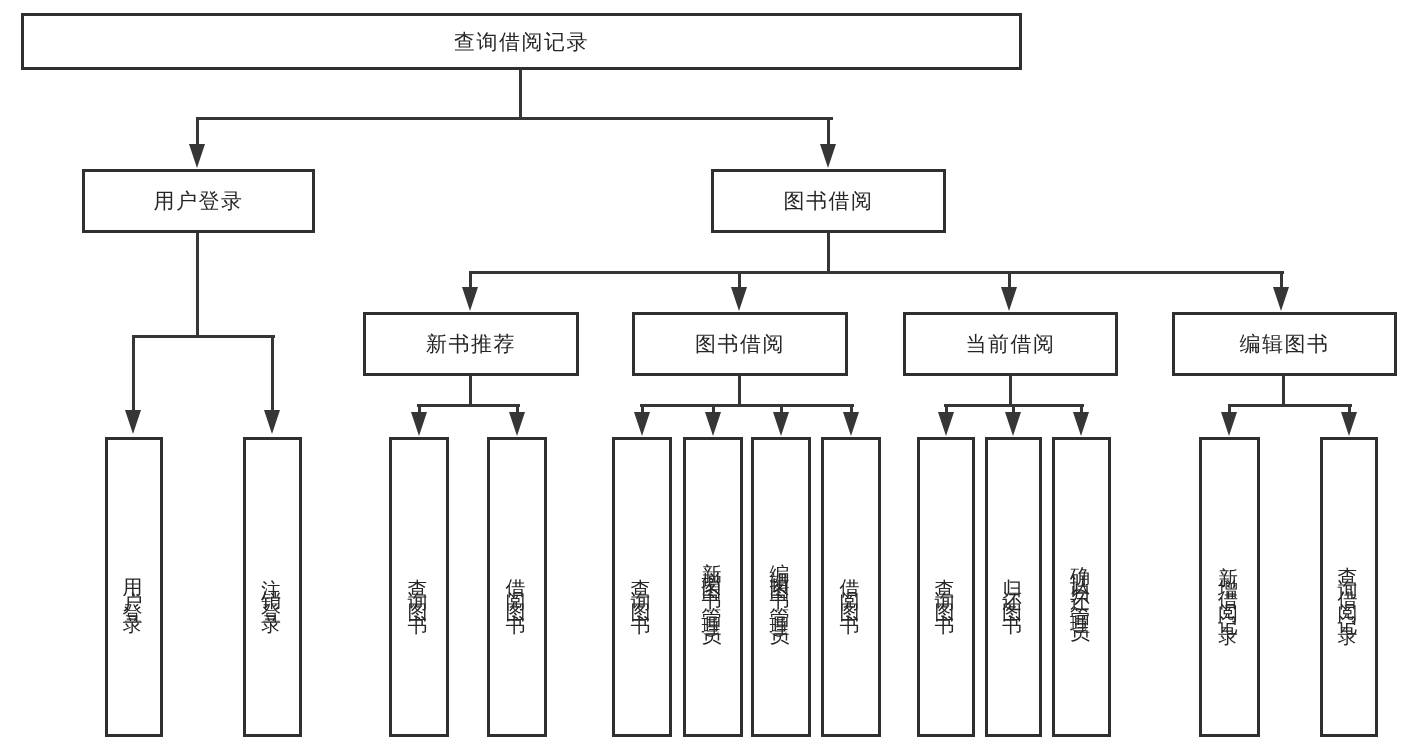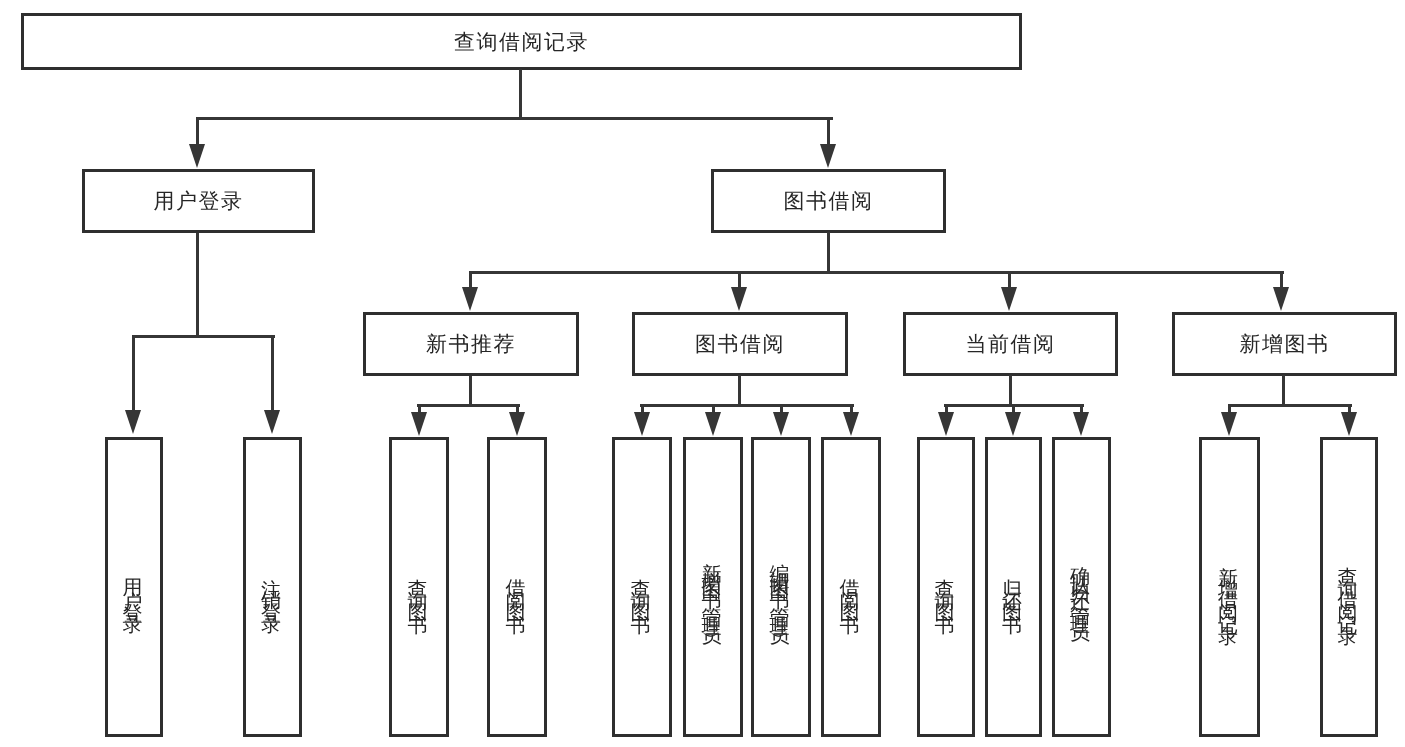--- a/index.html
+++ b/index.html
@@ -64,21 +64,21 @@
   <div class="hbox" style="left:363px;top:312px;width:216px;height:64px;">
     <span>新书推荐</span>
   </div>
   <div class="hbox" style="left:632px;top:312px;width:216px;height:64px;">
     <span>图书借阅</span>
   </div>
   <div class="hbox" style="left:903px;top:312px;width:215px;height:64px;">
     <span>当前借阅</span>
   </div>
   <div class="hbox" style="left:1172px;top:312px;width:225px;height:64px;">
-    <span>新增图书</span>
+    <span>编辑图书</span>
   </div>
 
   <div class="vbox" style="left:105px;top:437px;width:58px;height:300px;">
     <span>用户登录</span>
   </div>
   <div class="vbox" style="left:243px;top:437px;width:59px;height:300px;">
     <span>注销登录</span>
   </div>
 
   <div class="vbox" style="left:389px;top:437px;width:60px;height:300px;">

